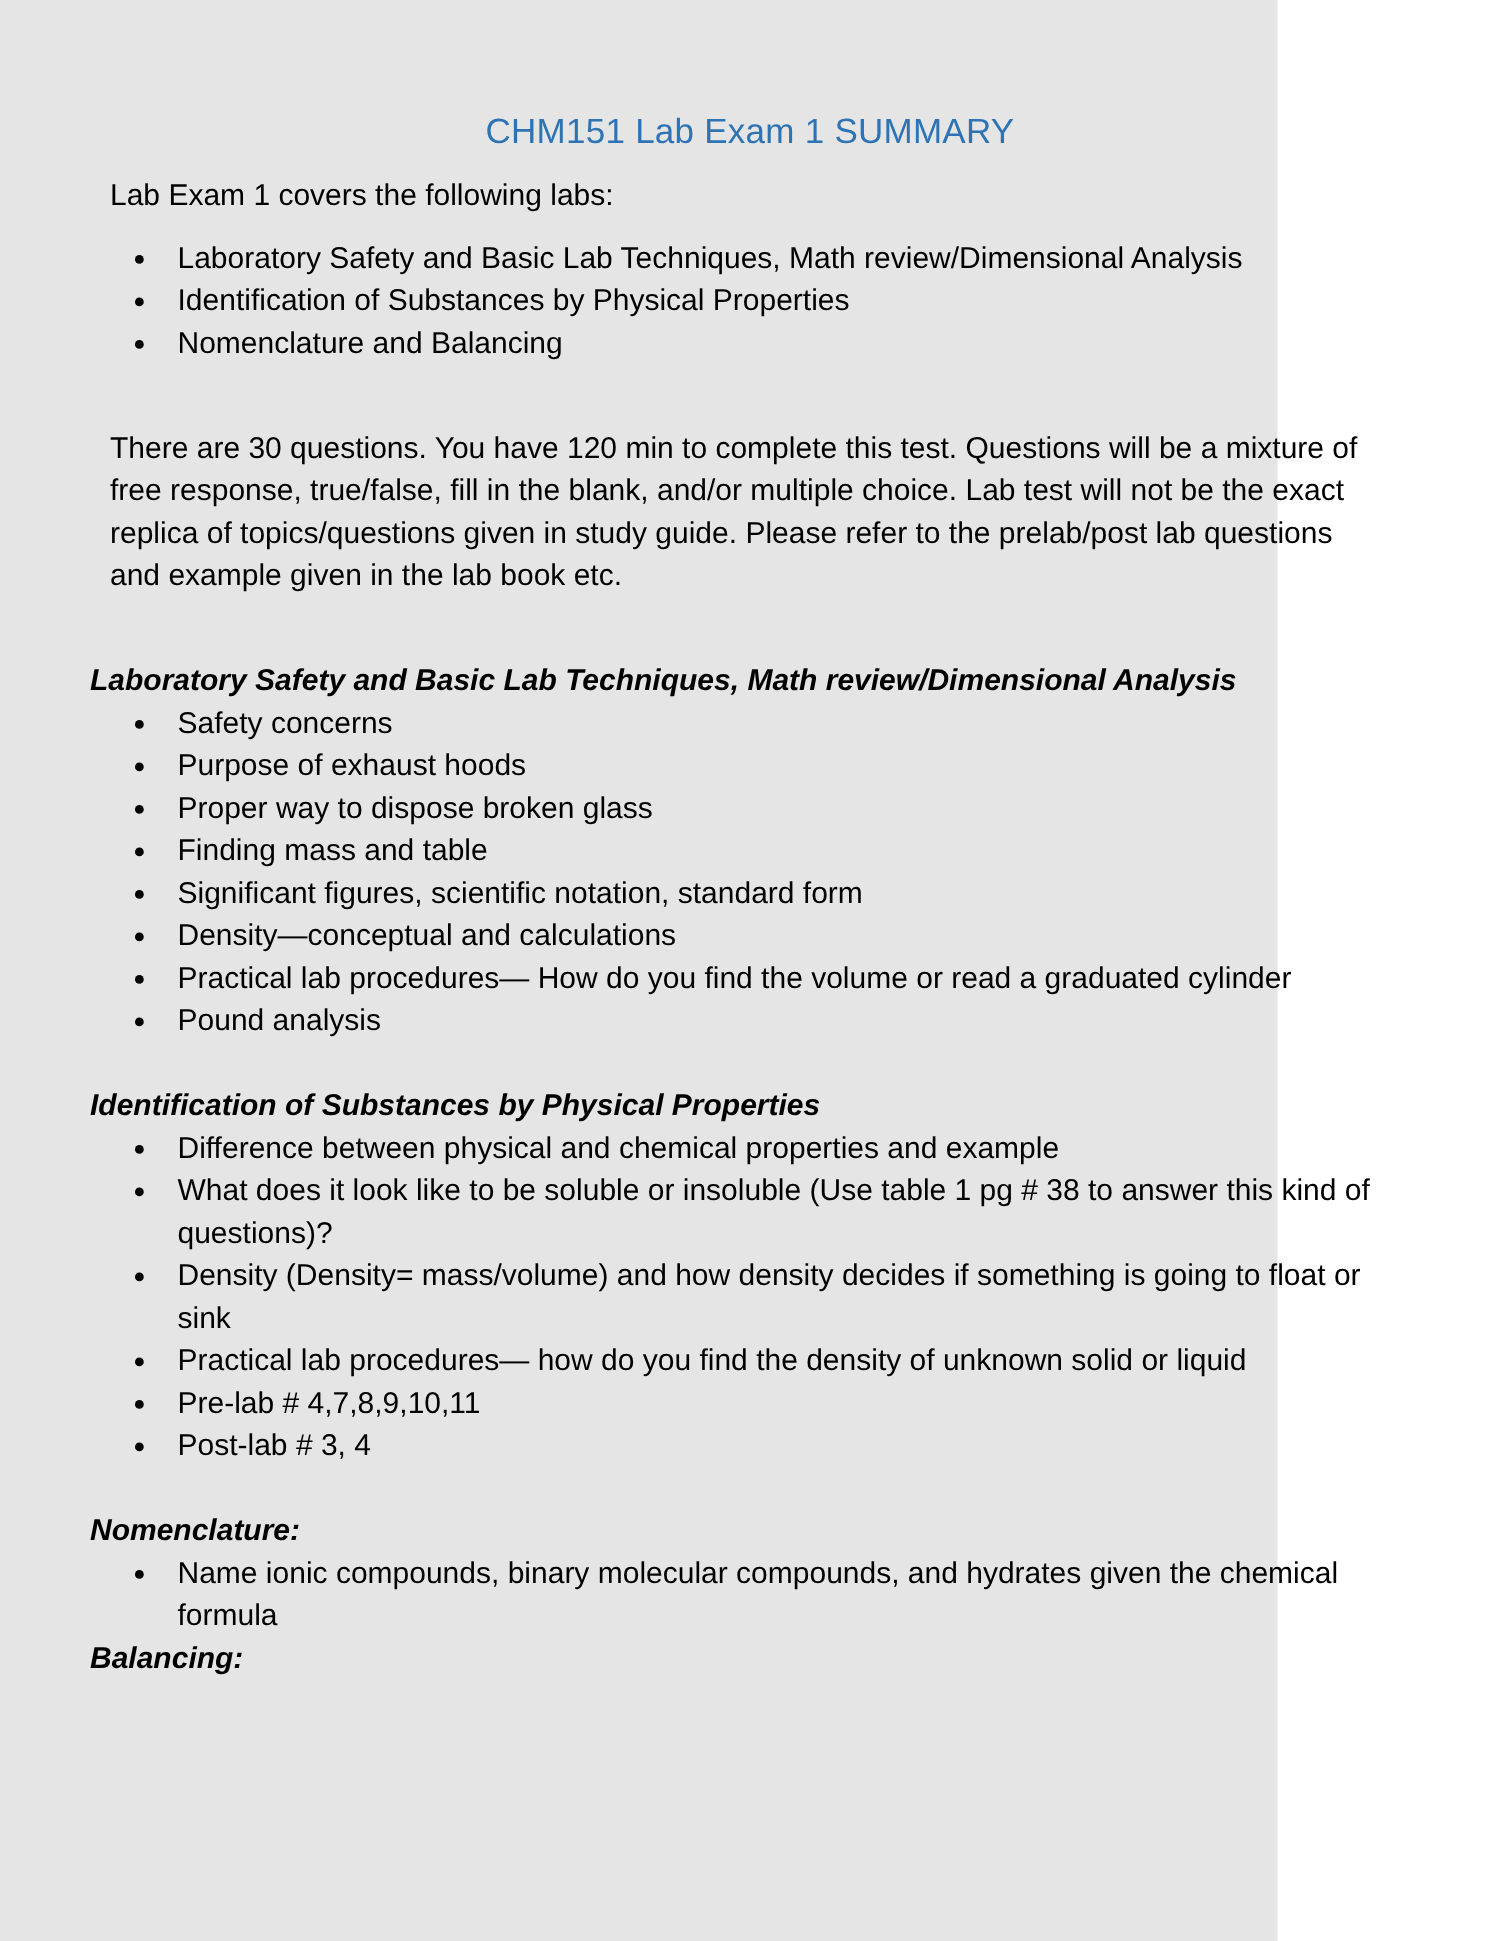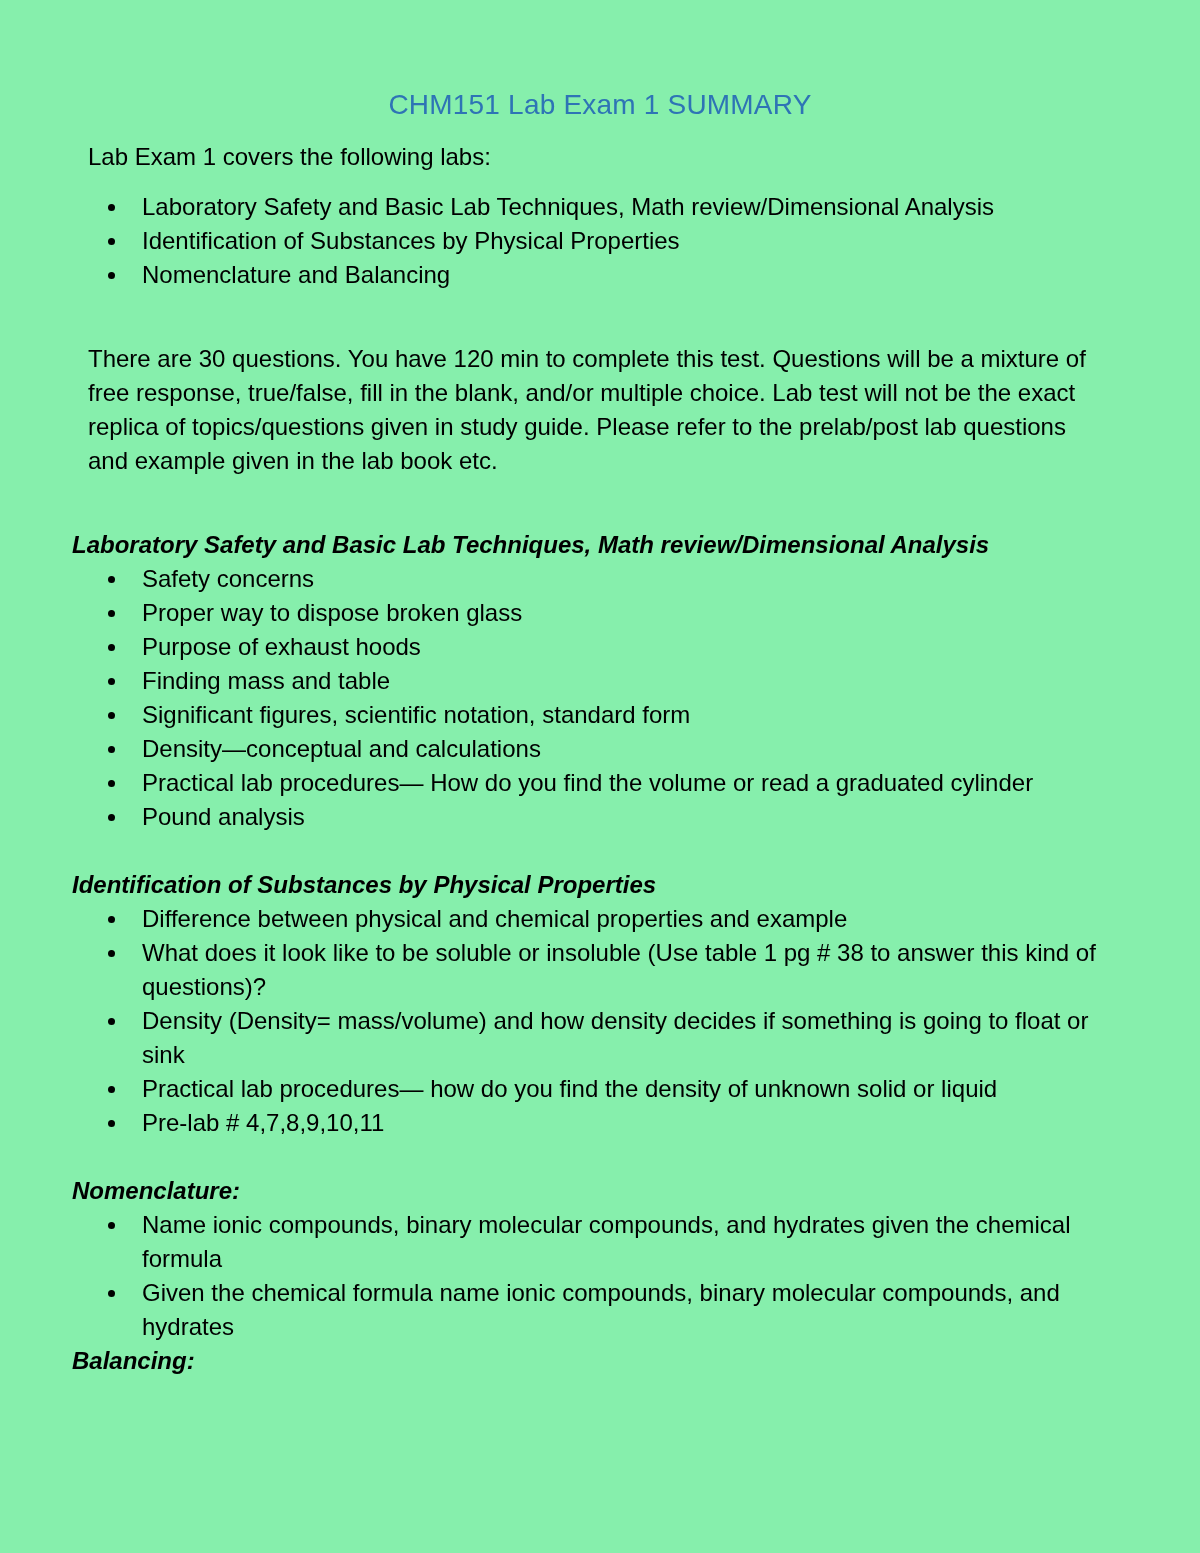--- a/index.html
+++ b/index.html
@@ -11,23 +11,23 @@
   body {
     width: 1200px;
     height: 1553px;
     font-family: "Liberation Sans", sans-serif;
     color: #000000;
     -webkit-font-smoothing: antialiased;
     overflow: hidden;
   }
   .page {
     position: relative;
-    width: 1200px;
+    width: 1022px;
     height: 1553px;
-    background: #86efac;
+    background: #e5e5e5;
     box-sizing: border-box;
     padding: 0;
   }
   .content {
     position: absolute;
     left: 72px;
     top: 86px;
     width: 1056px;
   }
 
@@ -102,46 +102,46 @@
     <div class="spacer"></div>
 
     <p class="para">There are 30 questions. You have 120 min to complete this test. Questions will be a mixture of free response, true/false, fill in the blank, and/or multiple choice. Lab test will not be the exact replica of topics/questions given in study guide. Please refer to the prelab/post lab questions and example given in the lab book etc.</p>
 
     <div class="spacer"></div>
 
     <h2 class="section-heading">Laboratory Safety and Basic Lab Techniques, Math review/Dimensional Analysis</h2>
 
     <ul class="bullets">
       <li>Safety concerns</li>
+      <li>Purpose of exhaust hoods</li>
       <li>Proper way to dispose broken glass</li>
-      <li>Purpose of exhaust hoods</li>
       <li>Finding mass and table</li>
       <li>Significant figures, scientific notation, standard form</li>
       <li>Density—conceptual and calculations</li>
       <li>Practical lab procedures— How do you find the volume or read a graduated cylinder</li>
       <li>Pound analysis</li>
     </ul>
 
     <div class="spacer"></div>
 
     <h2 class="section-heading">Identification of Substances by Physical Properties</h2>
 
     <ul class="bullets">
       <li>Difference between physical and chemical properties and example</li>
       <li>What does it look like to be soluble or insoluble (Use table 1 pg # 38 to answer this kind of questions)?</li>
       <li>Density (Density= mass/volume) and how density decides if something is going to float or sink</li>
       <li>Practical lab procedures— how do you find the density of unknown solid or liquid</li>
       <li>Pre-lab # 4,7,8,9,10,11</li>
+      <li>Post-lab # 3, 4</li>
     </ul>
 
     <div class="spacer"></div>
 
     <h2 class="section-heading">Nomenclature:</h2>
 
     <ul class="bullets">
       <li>Name ionic compounds, binary molecular compounds, and hydrates given the chemical formula</li>
-      <li>Given the chemical formula name ionic compounds, binary molecular compounds, and hydrates</li>
     </ul>
 
     <h2 class="section-heading">Balancing:</h2>
 
   </div>
 </div>
 
 </body></html>

